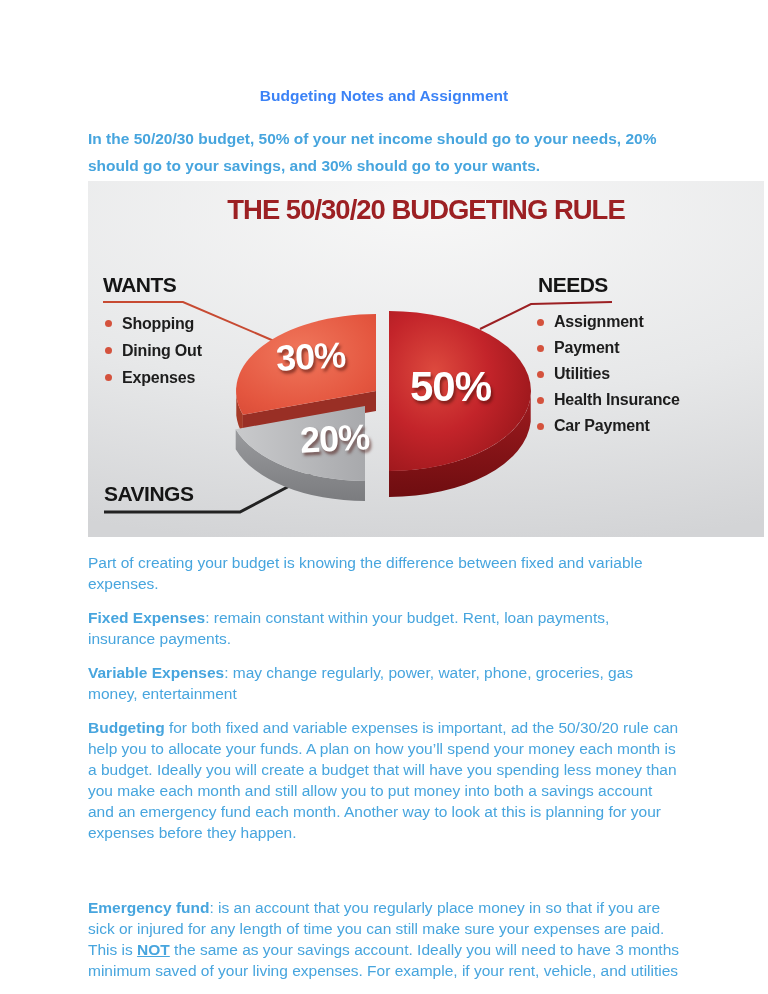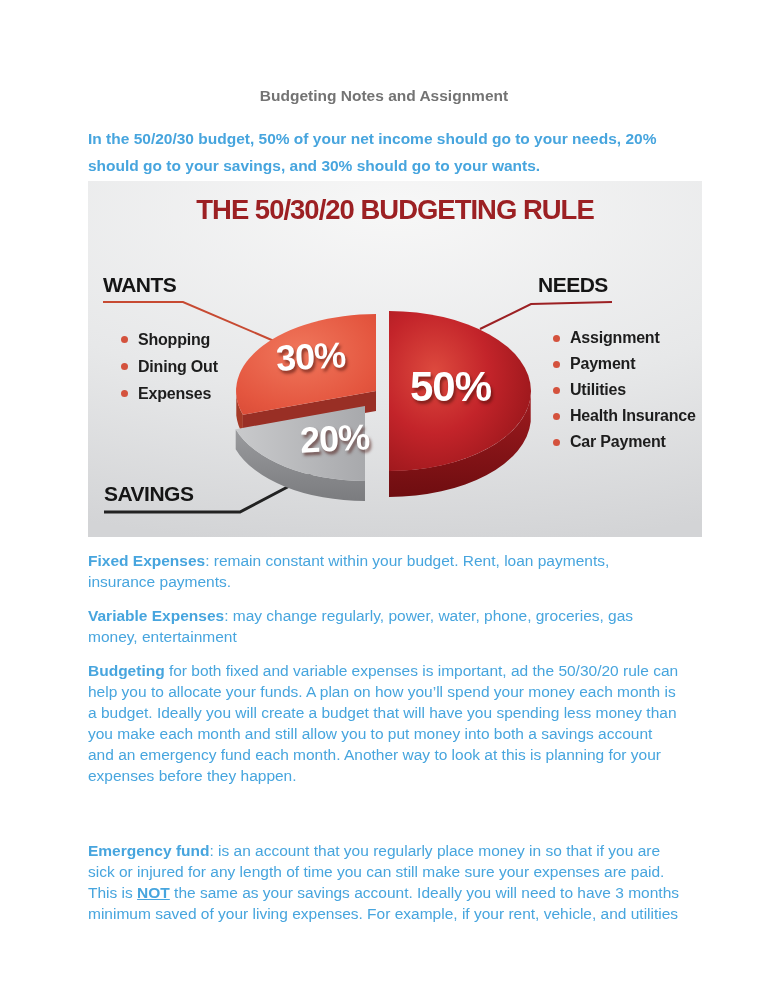--- a/index.html
+++ b/index.html
@@ -10,31 +10,31 @@
   }
   .page {
     position:absolute; inset:0;
     padding:0 88px; box-sizing:border-box;
     color:#47a5de;
   }
   .doc-title {
     margin:86px 0 0 0;
     text-align:center;
     font-size:15.5px; line-height:19px;
-    font-weight:bold; color:#737373;
+    font-weight:bold; color:#3b82f6;
   }
   .intro {
     margin:20px 0 0 0;
     font-size:15.5px; line-height:27px;
     font-weight:bold;
   }
   
   .infographic {
     position:relative;
-    width:614px; height:356px;
+    width:676px; height:356px;
     margin-top:2px;
     background:
       radial-gradient(ellipse 130% 95% at 50% 8%, #f7f7f7 0%, #e7e8e9 55%, #d3d4d6 100%);
     overflow:hidden;
   }
   .pie-layer { position:absolute; left:0; top:0; width:592px; height:356px; }
   .ig-title {
     position:absolute; top:13px; left:0; right:0;
     text-align:center;
     font-size:28px; font-weight:bold; letter-spacing:-1px;
@@ -43,21 +43,21 @@
   }
   .ig-heading {
     position:absolute;
     font-size:21px; font-weight:bold; letter-spacing:-0.5px;
     color:#151515;
     text-align:center;
   }
   .wants-h   { left:15px;  top:92px;  }
   .needs-h   { left:450px; top:92px;  }
   .savings-h { left:16px;  top:301px; }
-  .ig-list { position:absolute; list-style:none; margin:16px; padding:0; }
+  .ig-list { position:absolute; list-style:none; margin:0; padding:0; }
   .wants-list { left:17px;  top:129px; }
   .needs-list { left:449px; top:128px; }
   .ig-list li { display:flex; align-items:center; height:27px; }
   .needs-list li { height:26px; }
   .dot {
     width:7px; height:7px; border-radius:50%;
     background:#d4523d; margin-right:10px; flex:none;
   }
   .item-label {
     font-size:16px; font-weight:bold; letter-spacing:-0.2px;
@@ -179,20 +179,21 @@
       </li>
     </ul>
 
     <div class="ig-heading savings-h">SAVINGS</div>
 
     <div class="pct pct-needs">50%</div>
     <div class="pct pct-wants">30%</div>
     <div class="pct pct-savings">20%</div>
   </div>
 
+  <p class="body-p first-after-image"><span>Part of creating your budget is knowing the difference between fixed and variable expenses.</span></p>
 
   <p class="body-p"><span class="lead">Fixed Expenses</span><span>: remain constant within your budget. Rent, loan payments, insurance payments.</span></p>
 
   <p class="body-p"><span class="lead">Variable Expenses</span><span>: may change regularly, power, water, phone, groceries, gas money, entertainment</span></p>
 
   <p class="body-p"><span class="lead">Budgeting</span><span> for both fixed and variable expenses is important, ad the 50/30/20 rule can help you to allocate your funds. A plan on how you’ll spend your money each month is a budget. Ideally you will create a budget that will have you spending less money than you make each month and still allow you to put money into both a savings account and an emergency fund each month. Another way to look at this is planning for your expenses before they happen.</span></p>
 
   <p class="body-p gap-above"><span class="lead">Emergency fund</span><span>: is an account that you regularly place money in so that if you are sick or injured for any length of time you can still make sure your expenses are paid. This is </span><span class="bold-u">NOT</span><span> the same as your savings account. Ideally you will need to have 3 months minimum saved of your living expenses. For example, if your rent, vehicle, and utilities</span></p>
 
 </div>

